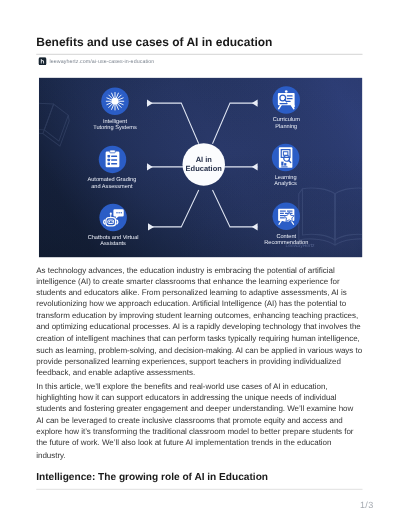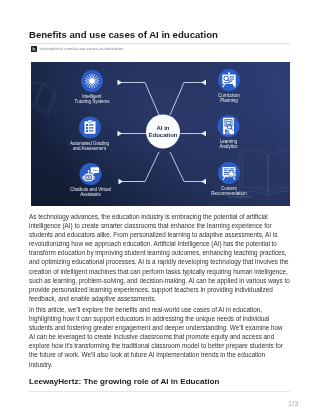--- a/index.html
+++ b/index.html
@@ -243,16 +243,16 @@
       <text x="264" y="135" text-anchor="middle" font-family="Liberation Sans, sans-serif" font-size="12" font-weight="bold" fill="#252f49">AI in</text>
       <text x="264" y="149" text-anchor="middle" font-family="Liberation Sans, sans-serif" font-size="12" font-weight="bold" fill="#252f49">Education</text>
 
       <text x="418" y="271" text-anchor="middle" font-family="Liberation Sans, sans-serif" font-size="8" fill="#5f6f9c" opacity="0.8">LeewayHertz</text>
     </svg>
   </div>
 
   <div class="para p1">As technology advances, the education industry is embracing the potential of artificial intelligence (AI) to create smarter classrooms that enhance the learning experience for students and educators alike. From personalized learning to adaptive assessments, AI is revolutionizing how we approach education. Artificial Intelligence (AI) has the potential to transform education by improving student learning outcomes, enhancing teaching practices, and optimizing educational processes. AI is a rapidly developing technology that involves the creation of intelligent machines that can perform tasks typically requiring human intelligence, such as learning, problem-solving, and decision-making. AI can be applied in various ways to provide personalized learning experiences, support teachers in providing individualized feedback, and enable adaptive assessments.</div>
   <div class="para p2">In this article, we’ll explore the benefits and real-world use cases of AI in education, highlighting how it can support educators in addressing the unique needs of individual students and fostering greater engagement and deeper understanding. We’ll examine how AI can be leveraged to create inclusive classrooms that promote equity and access and explore how it’s transforming the traditional classroom model to better prepare students for the future of work. We’ll also look at future AI implementation trends in the education industry.</div>
 
-  <div class="h2">LeewayHertz: The growing role of AI in Education</div>
+  <div class="h2">Intelligence: The growing role of AI in Education</div>
   <div class="rule-bottom"></div>
   <div class="pagenum">1/3</div>
 </div>
 
 </body></html>

